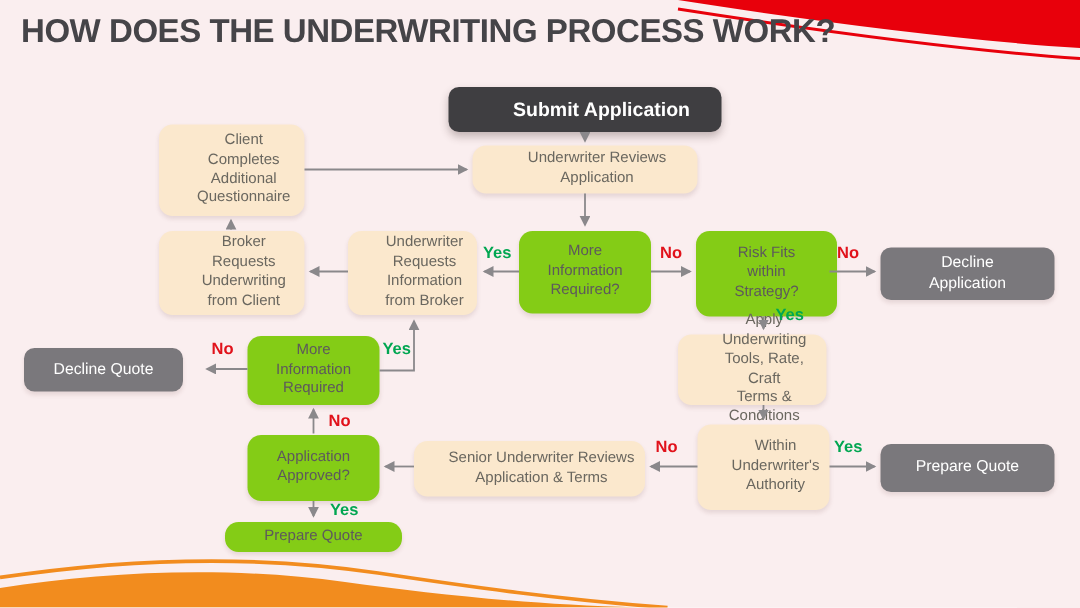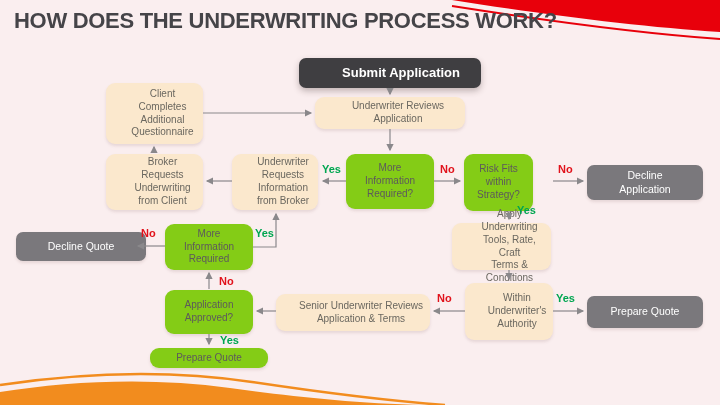--- a/index.html
+++ b/index.html
@@ -74,38 +74,38 @@
 Requests
 Underwriting
 from Client</div>
   <div class="node cream" style="left:232px;top:154px;width:86px;height:56px;">Underwriter
 Requests
 Information
 from Broker</div>
   <div class="node pink" style="left:346px;top:154px;width:88px;height:55px;">More
 Information
 Required?</div>
-  <div class="node pink" style="left:464px;top:154px;width:69px;height:57px;">Risk Fits
+  <div class="node pink" style="left:464px;top:154px;width:94px;height:57px;">Risk Fits
 within
 Strategy?</div>
   <div class="node gray" style="left:587px;top:165px;width:116px;height:35px;">Decline
 Application</div>
   <div class="node cream" style="left:452px;top:223px;width:99px;height:47px;">Apply Underwriting
 Tools, Rate, Craft
 Terms &amp; Conditions</div>
   <div class="node cream" style="left:465px;top:283px;width:88px;height:57px;">Within
 Underwriter's
 Authority</div>
   <div class="node gray" style="left:587px;top:296px;width:116px;height:32px;">Prepare Quote</div>
   <div class="node cream" style="left:276px;top:294px;width:154px;height:37px;">Senior Underwriter Reviews
 Application &amp; Terms</div>
   <div class="node pink" style="left:165px;top:224px;width:88px;height:46px;">More
 Information
 Required</div>
-  <div class="node gray" style="left:16px;top:232px;width:130px;height:29px;">Decline Quote</div>
+  <div class="node gray" style="left:16px;top:232px;width:106px;height:29px;">Decline Quote</div>
   <div class="node pink" style="left:165px;top:290px;width:88px;height:44px;">Application
 Approved?</div>
   <div class="node pink" style="left:150px;top:348px;width:118px;height:20px;">Prepare Quote</div>
 
   <span class="edge-label yes" style="left:322px;top:164px;">Yes</span>
   <span class="edge-label no" style="left:440px;top:164px;">No</span>
   <span class="edge-label no" style="left:558px;top:164px;">No</span>
   <span class="edge-label yes" style="left:517px;top:205px;">Yes</span>
   <span class="edge-label no" style="left:141px;top:228px;">No</span>
   <span class="edge-label yes" style="left:255px;top:228px;">Yes</span>

